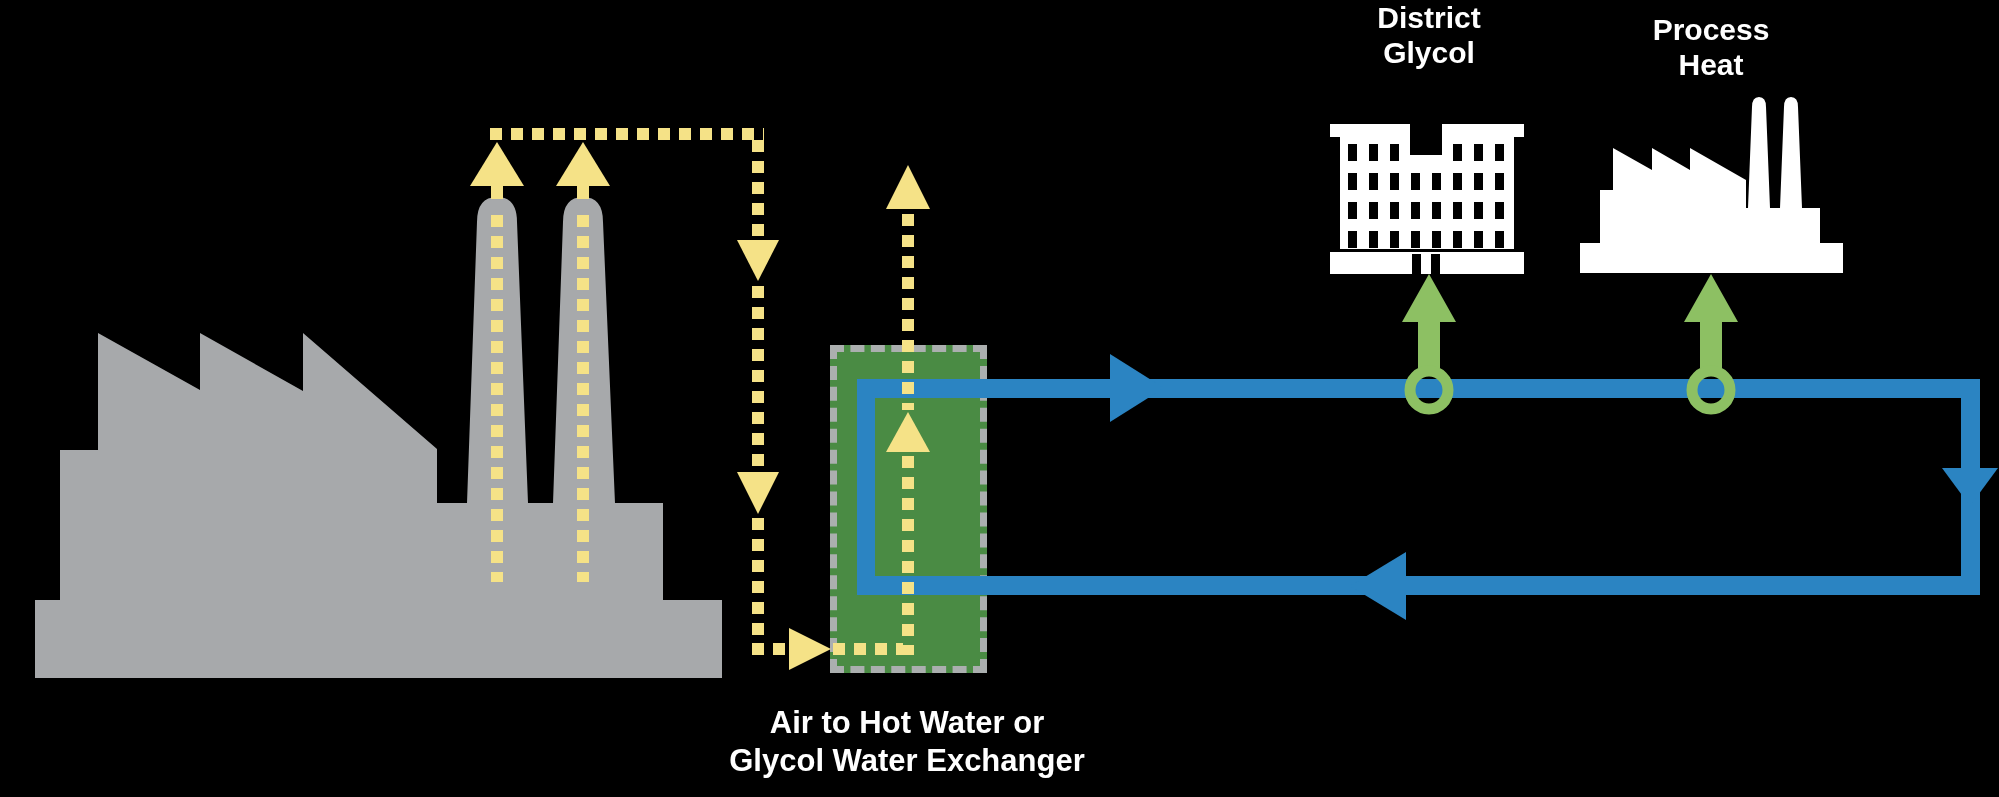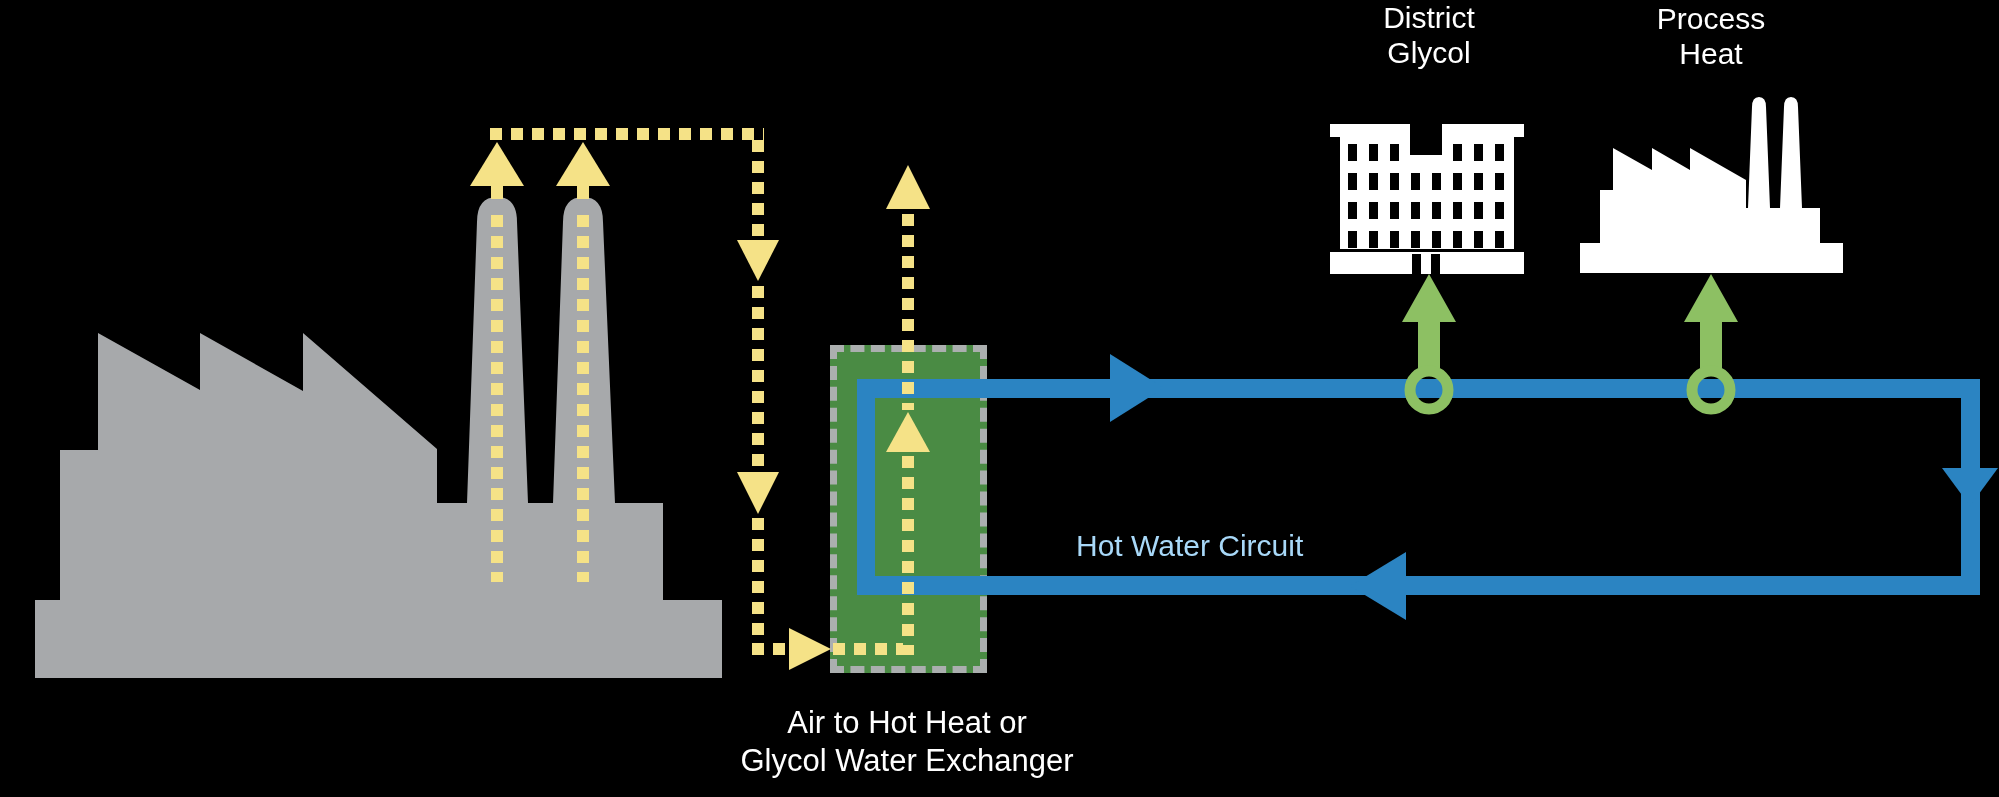--- a/index.html
+++ b/index.html
@@ -34,24 +34,24 @@
   .ydot-h{height:12px;background:repeating-linear-gradient(to right,var(--yellow) 0 12px,transparent 12px 21px);}
   .z1{z-index:1}.z2{z-index:2}.z3{z-index:3}.z4{z-index:4}.z5{z-index:5}.z6{z-index:6}.z7{z-index:7}
   
   #exchanger-box{
     left:830px;top:345px;width:157px;height:328px;box-sizing:border-box;
     background:var(--green-box);border:7px dashed var(--border-gray);
   }
   
   .pipe{background:var(--blue);}
   
-  .lbl{font-weight:normal;text-align:center;white-space:nowrap;}
+  .lbl{font-weight:bold;text-align:center;white-space:nowrap;}
   #waste-label{left:440px;top:80px;width:375px;font-size:30px;color:var(--yellow-text);letter-spacing:0px;}
   #district-label{left:1329px;top:0px;width:200px;font-size:30px;line-height:35px;color:var(--white);}
-  #process-label{left:1611px;top:1px;width:200px;font-size:30px;line-height:35px;color:var(--white);}
+  #process-label{left:1611px;top:12px;width:200px;font-size:30px;line-height:35px;color:var(--white);}
   #hotwater-label{left:1076px;top:529px;width:240px;font-size:30px;color:var(--lt-blue);text-align:left;}
   #exchanger-label{left:657px;top:704px;width:500px;font-size:31px;line-height:38px;color:var(--white);}
 </style>
 </head>
 <body>
 
 <div id="canvas">
 
   <svg class="layer z1" width="1999" height="797" viewBox="0 0 1999 797">
     <g>
@@ -163,20 +163,19 @@
   <div id="district-label" class="abs z7 lbl">
     <div>District</div>
     <div>Glycol</div>
   </div>
 
   <div id="process-label" class="abs z7 lbl">
     <div>Process</div>
     <div>Heat</div>
   </div>
 
-  <div id="hotwater-label" class="abs z7 lbl">Hot Water Circuit</div>
 
   <div id="exchanger-label" class="abs z7 lbl">
-    <div>Air to Hot Heat or</div>
+    <div>Air to Hot Water or</div>
     <div>Glycol Water Exchanger</div>
   </div>
 
 </div>
 
 </body></html>

